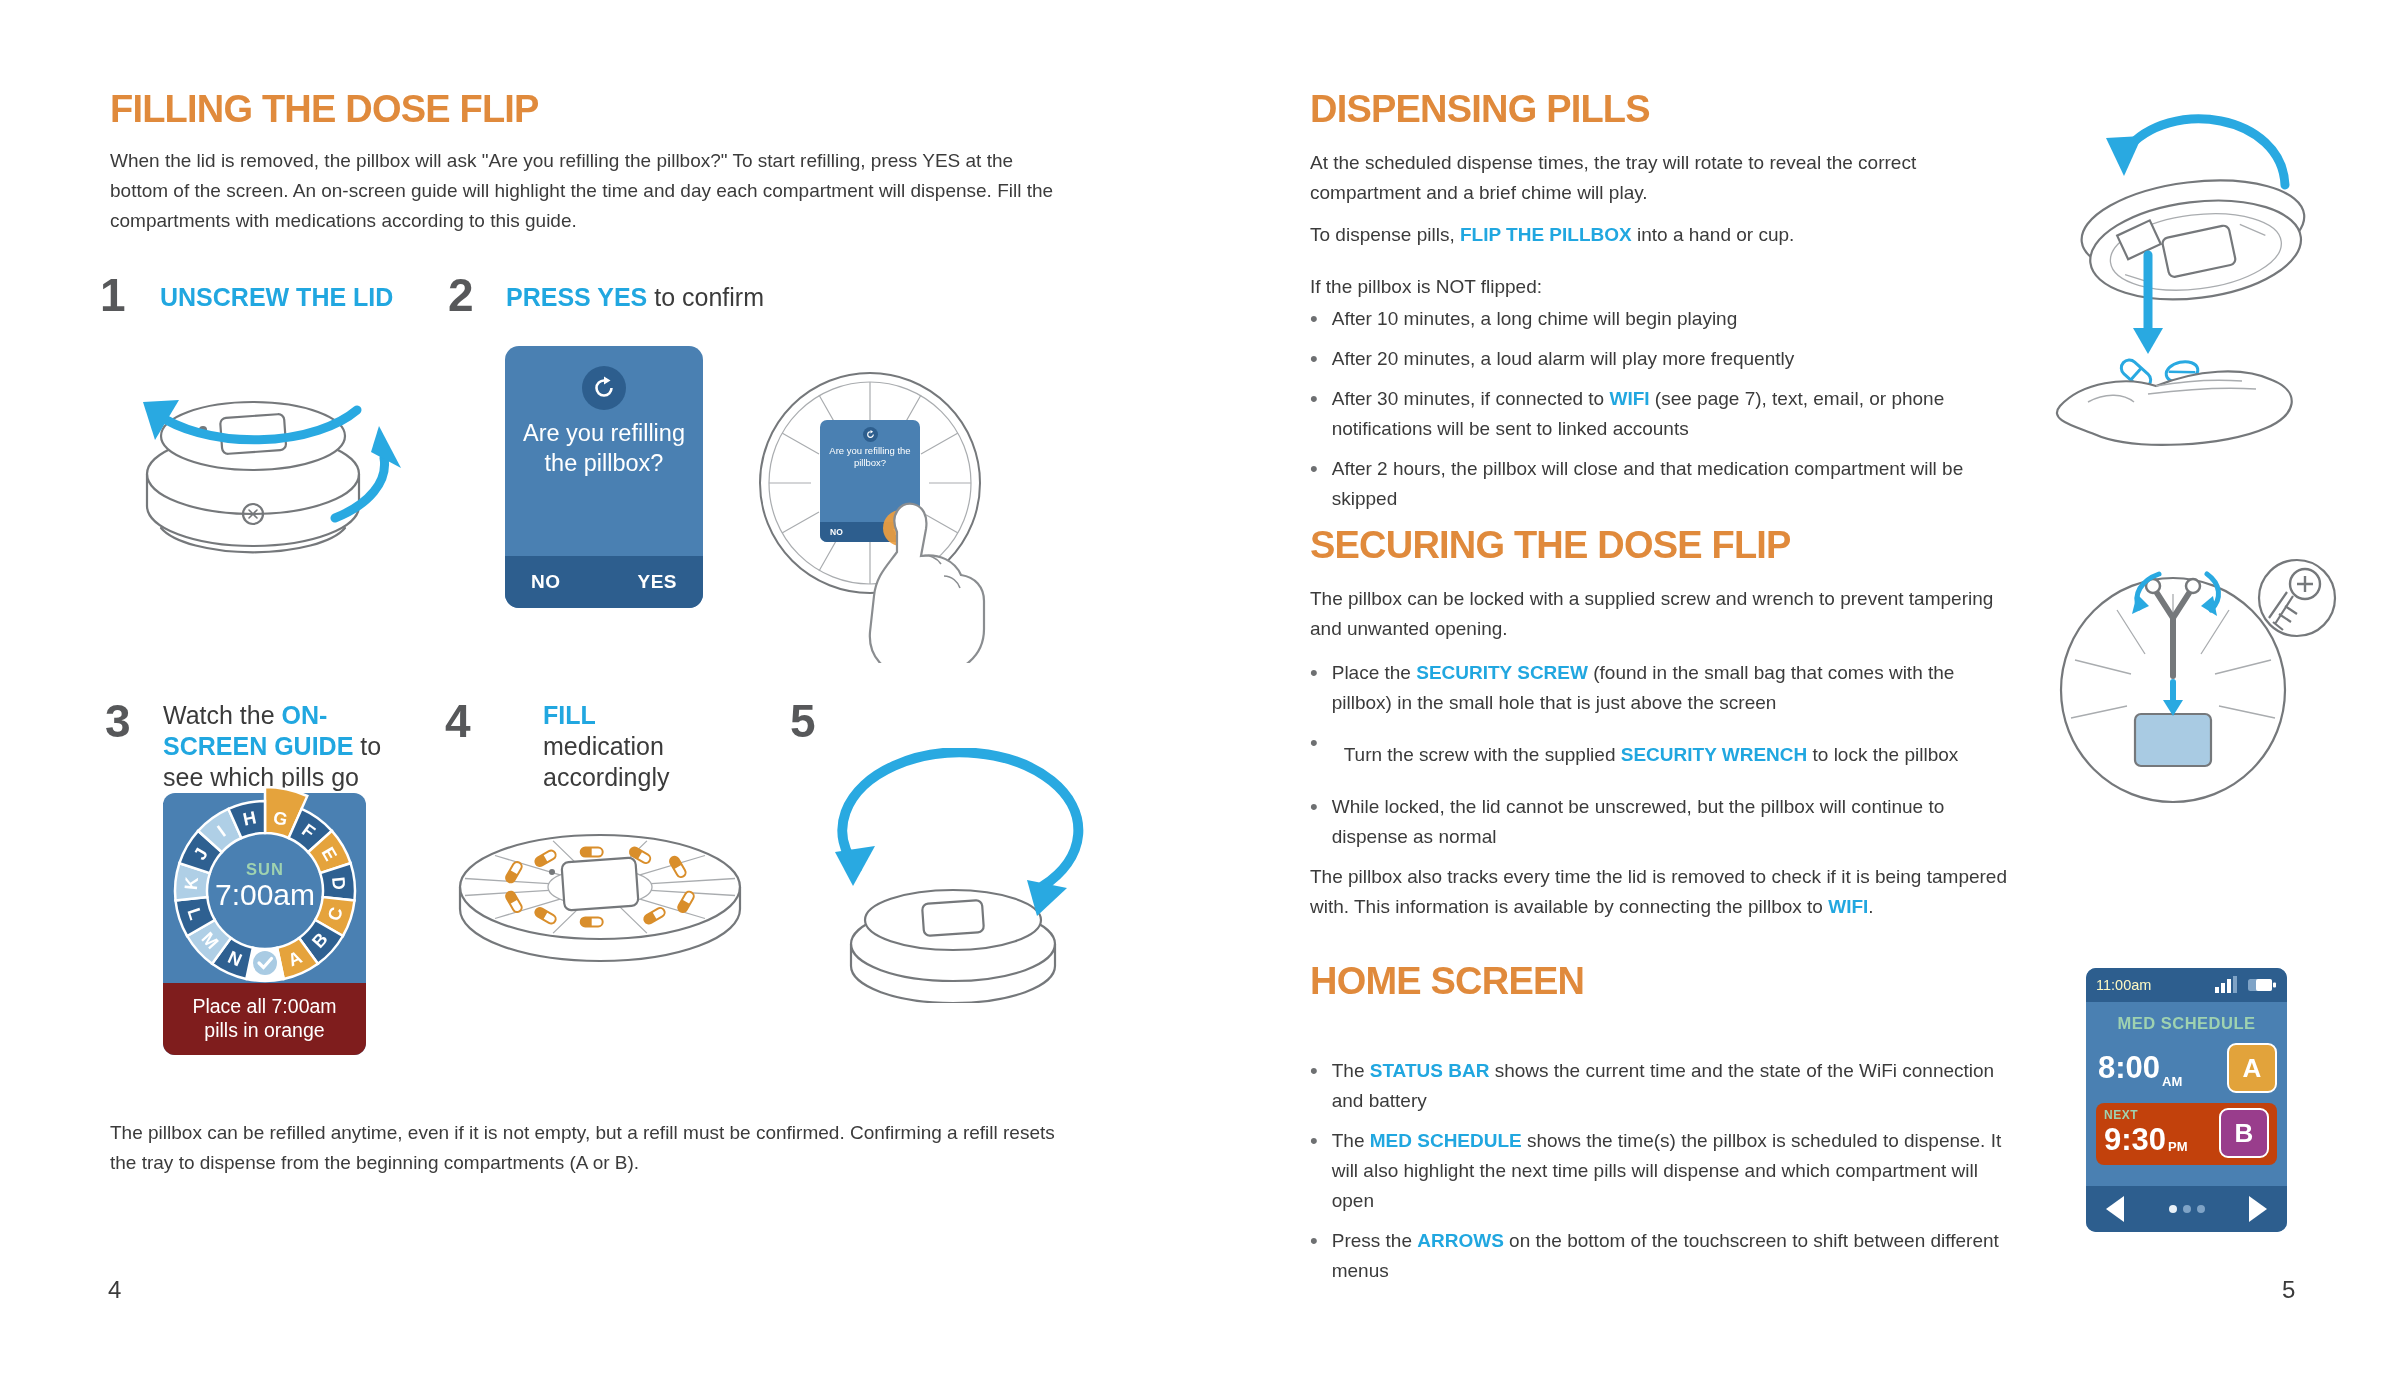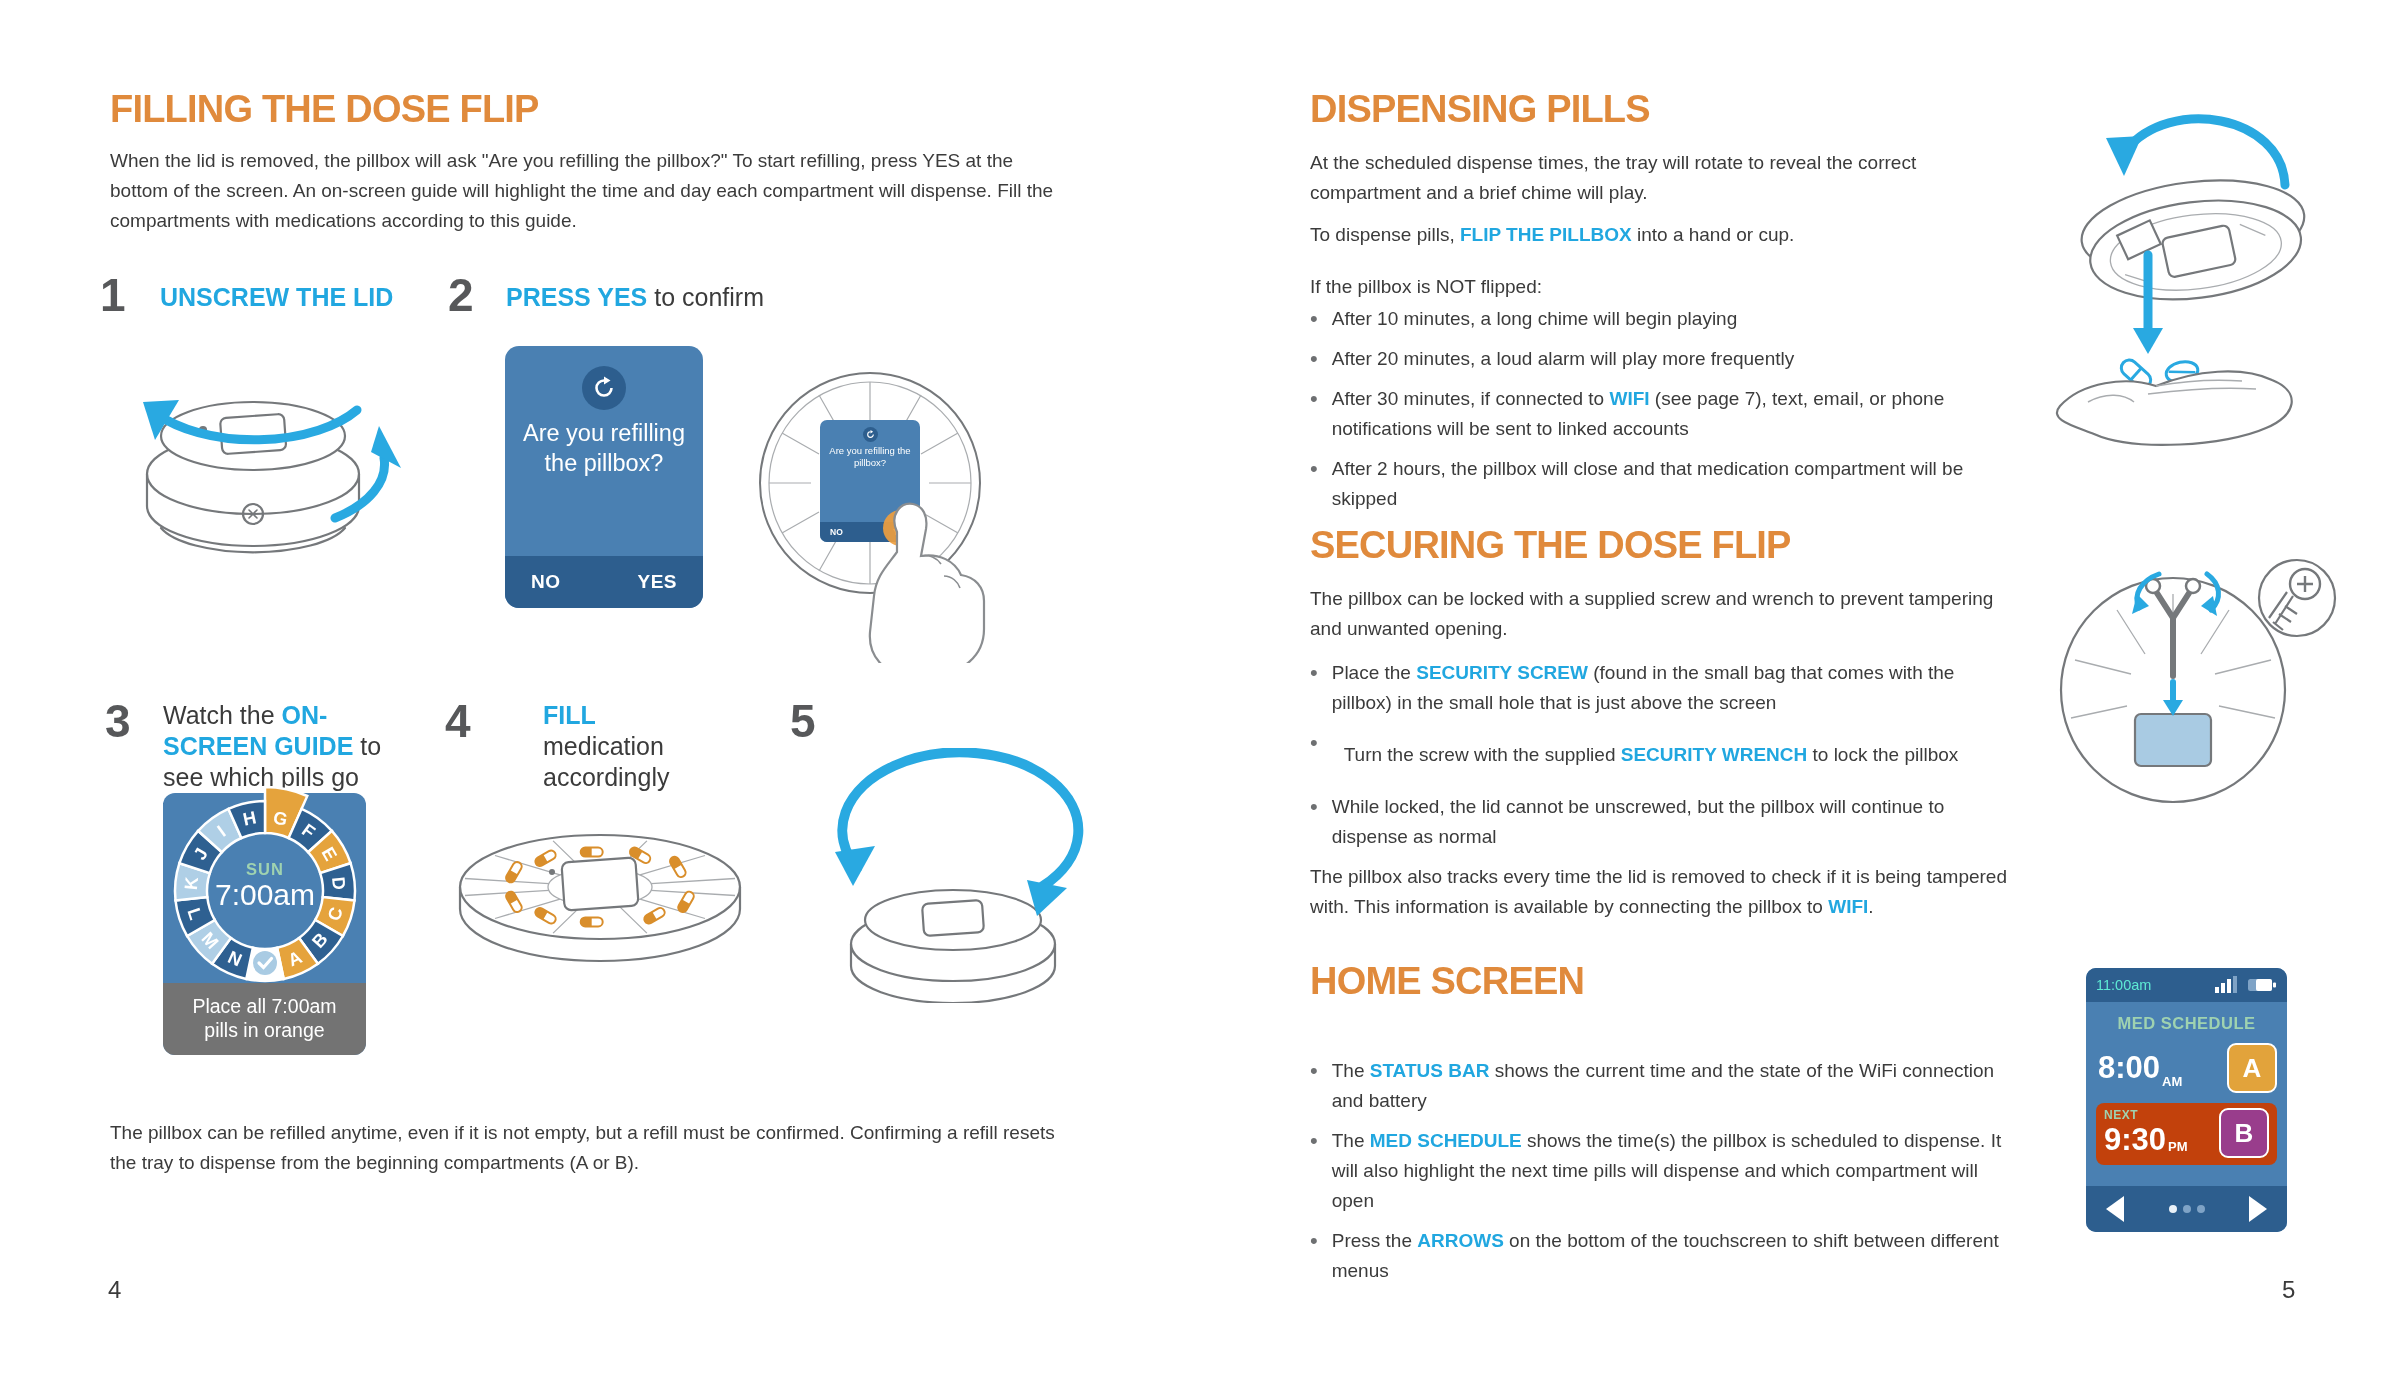--- a/index.html
+++ b/index.html
@@ -27,27 +27,27 @@
   .mini .ic{width:15px;height:15px;border-radius:50%;background:#2D5E8E;margin:7px auto 3px auto;
             display:flex;align-items:center;justify-content:center;}
   .mini .q{color:#fff;font-size:9.5px;line-height:1.22;text-align:center;padding:0 6px;}
   .mini .bar{position:absolute;left:0;right:0;bottom:0;height:20px;background:#2D5E8E;
              display:flex;align-items:center;justify-content:space-between;padding:0 10px;}
   .mini .bar span{color:#fff;font-weight:700;font-size:8.5px;}
   .press{position:absolute;width:36px;height:36px;border-radius:50%;background:rgba(238,158,63,.92);}
   
   .dial{background:#4A80B2;border-radius:12px;}
   .dial svg{display:block;margin:-20px auto 0 auto;}
-  .dial .cap{position:absolute;left:0;right:0;bottom:0;height:72px;background:#737373;
+  .dial .cap{position:absolute;left:0;right:0;bottom:0;height:72px;background:#7f1d1d;
              border-radius:0 0 12px 12px;color:#fff;font-size:19.5px;line-height:24px;
              text-align:center;padding:11px 14px 0 14px;box-sizing:border-box;}
   
   .hs{background:#4A80B2;border-radius:10px;overflow:hidden;display:flex;flex-direction:column;}
   .hs .st{height:34px;background:#2D5E8E;display:flex;align-items:center;padding:0 10px;gap:6px;}
-  .hs .st .t{color:#5eead4;font-size:14.5px;flex:1;}
+  .hs .st .t{color:#fef9c3;font-size:14.5px;flex:1;}
   .hs .bd{flex:1;padding:4px 10px;position:relative;}
   .hs .ttl{margin-top:8px;text-align:center;color:#9FD2B0;font-weight:700;font-size:16.5px;letter-spacing:.5px;}
   .hs .row1{display:flex;align-items:center;margin-top:10px;padding-left:2px;}
   .hs .time{color:#fff;font-size:31px;font-weight:600;}
   .hs .mer{color:#fff;font-size:13px;font-weight:600;align-self:flex-end;margin:0 0 4px 2px;}
   .hs .slot{width:46px;height:46px;border:2.5px solid #fff;border-radius:9px;display:flex;
             align-items:center;justify-content:center;color:#fff;font-weight:700;font-size:26px;margin-left:auto;}
   .hs .row2{margin-top:10px;background:#c2410c;border-radius:8px;padding:5px 8px 7px 8px;
             display:flex;align-items:center;}
   .hs .r2l .lbl{color:#9FD2B0;font-weight:700;font-size:12px;letter-spacing:.5px;}

